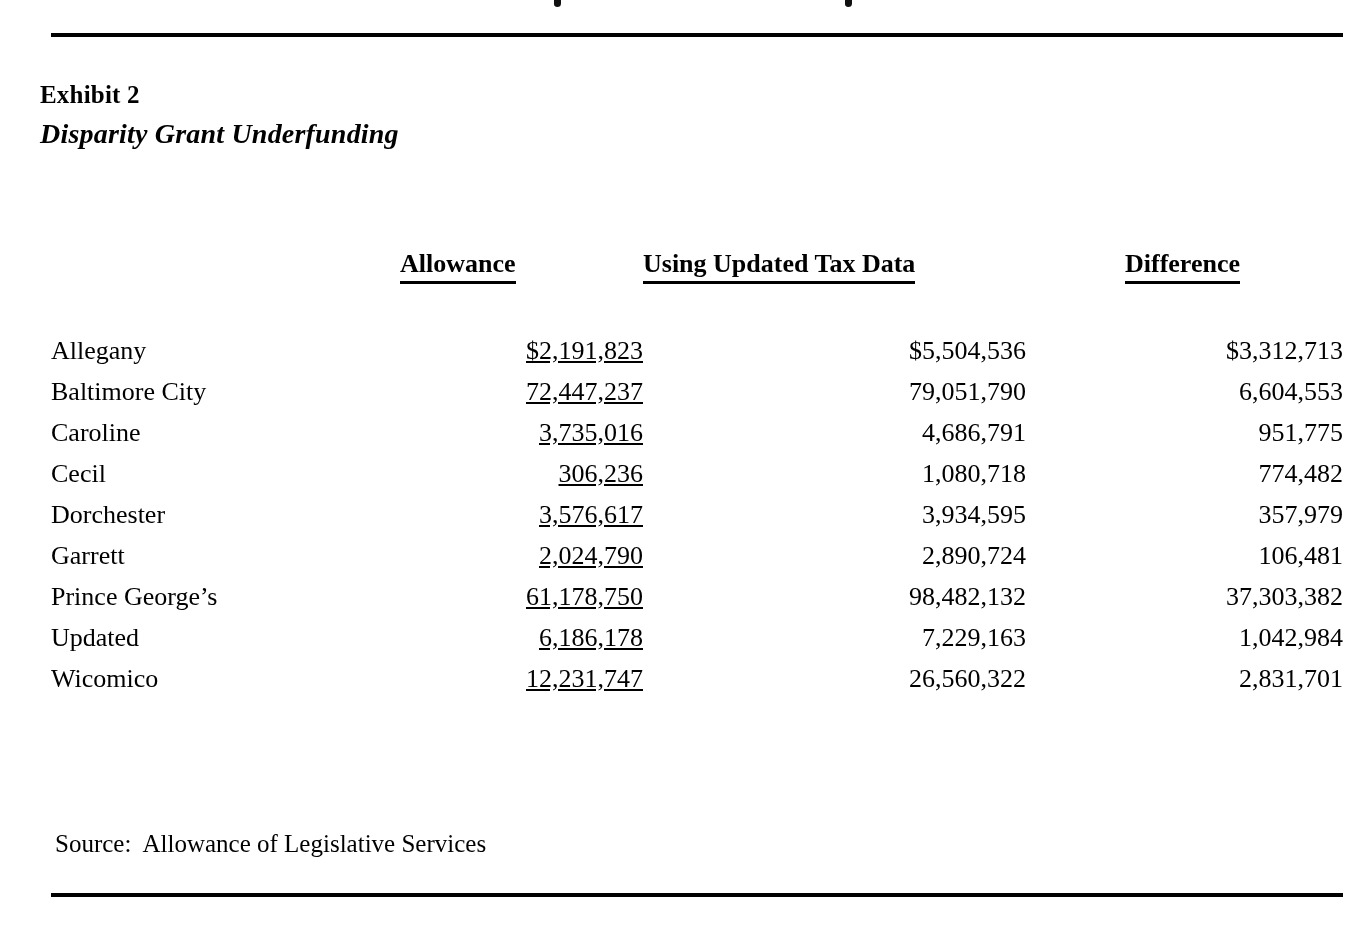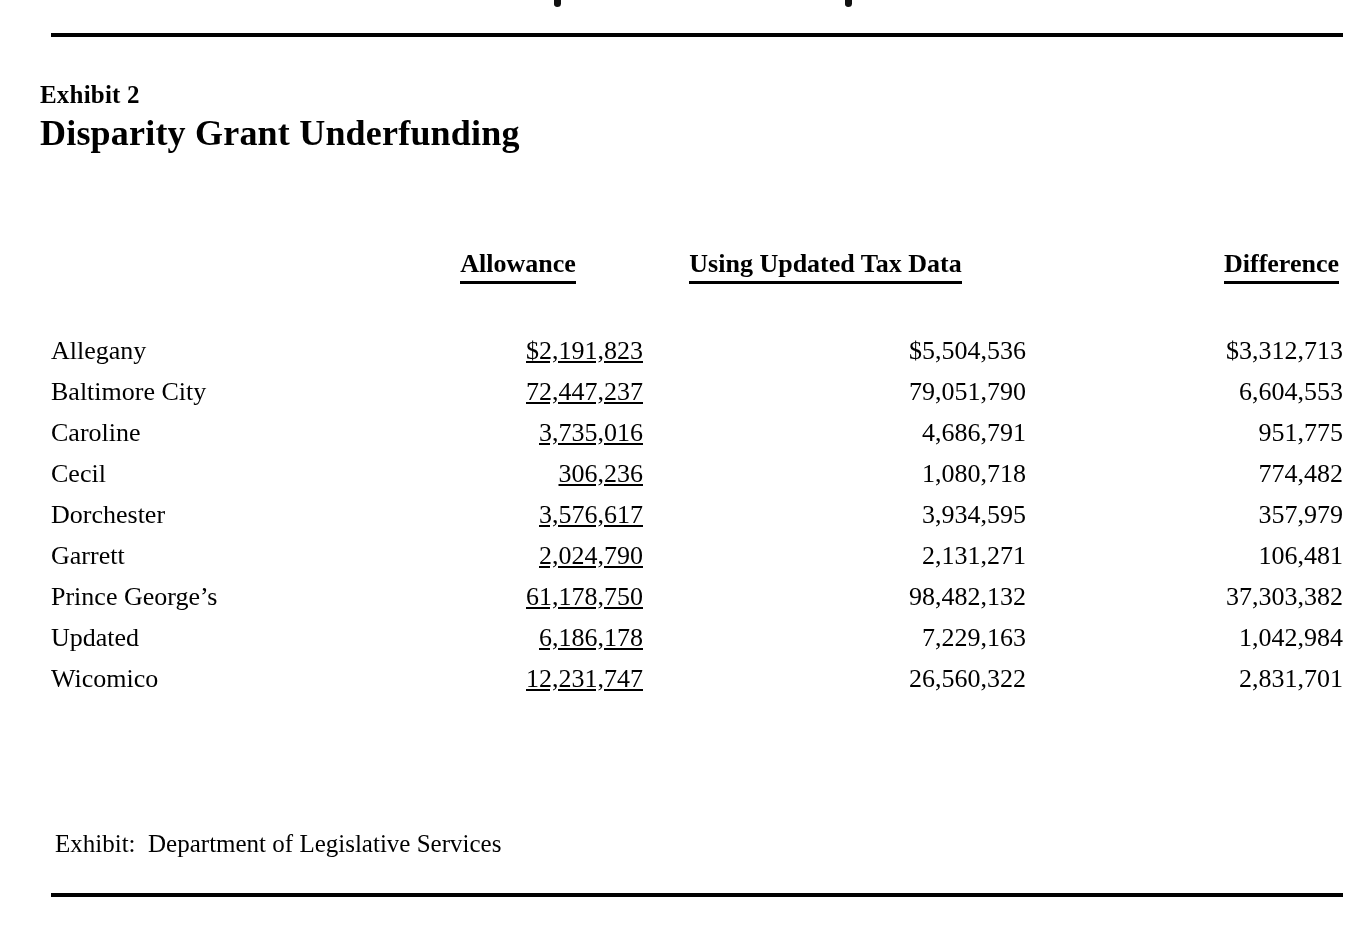--- a/index.html
+++ b/index.html
@@ -51,23 +51,24 @@
     left: 40px;
     width: 1292px;
     font-weight: bold;
   }
   .heading .exhibit-no {
     font-size: 25px;
     line-height: 34px;
     letter-spacing: .2px;
   }
   .heading .exhibit-title {
-    font-size: 36px;
+    font-size: 28px;
     line-height: 43px;
     letter-spacing: .2px;
+    font-style: italic;
   }
   .heading .exhibit-sub {
     font-size: 25px;
     line-height: 34px;
     letter-spacing: .2px;
   }
 
   
   .table-wrap {
     position: absolute;
@@ -100,23 +101,23 @@
     height: 48px;
     padding-bottom: 2px;
   }
   table.grant thead th .hd {
     display: inline-block;
     border-bottom: 3px solid #000;
     padding-bottom: 2px;
     line-height: 30px;
   }
   table.grant thead th.h-name  { text-align: left; }
-  table.grant thead th.h-allow { text-align: center; padding-right: 7px; }
-  table.grant thead th.h-tax   { text-align: center; padding-right: 18px; }
-  table.grant thead th.h-diff  { text-align: right; padding-right: 4px; }
+  table.grant thead th.h-allow { text-align: left; padding-right: 7px; }
+  table.grant thead th.h-tax   { text-align: left; padding-right: 18px; }
+  table.grant thead th.h-diff  { text-align: center; padding-right: 4px; }
 
   table.grant tbody tr.data-row td,
   table.grant tbody tr.total-row td {
     height: 41px;
     line-height: 41px;
     font-size: 26px;
   }
   table.grant tbody tr.first-data td { padding-top: 44px; }
 
   td.cell-name  { text-align: left;  padding-left: 19px; margin-left: 15px; }
@@ -195,21 +196,21 @@
       </tr>
       <tr class="data-row">
         <td class="cell-name">Dorchester</td>
         <td class="cell-num cell-allow">3,576,617</td>
         <td class="cell-num cell-tax">3,934,595</td>
         <td class="cell-num cell-diff">357,979</td>
       </tr>
       <tr class="data-row">
         <td class="cell-name">Garrett</td>
         <td class="cell-num cell-allow">2,024,790</td>
-        <td class="cell-num cell-tax">2,131,271</td>
+        <td class="cell-num cell-tax">2,890,724</td>
         <td class="cell-num cell-diff">106,481</td>
       </tr>
       <tr class="data-row">
         <td class="cell-name">Prince George’s</td>
         <td class="cell-num cell-allow">61,178,750</td>
         <td class="cell-num cell-tax">98,482,132</td>
         <td class="cell-num cell-diff">37,303,382</td>
       </tr>
       <tr class="data-row">
         <td class="cell-name">Updated</td>
@@ -220,15 +221,15 @@
       <tr class="data-row">
         <td class="cell-name">Wicomico</td>
         <td class="cell-num cell-allow">12,231,747</td>
         <td class="cell-num cell-tax">26,560,322</td>
         <td class="cell-num cell-diff">2,831,701</td>
       </tr>
     </tbody>
   </table>
 </div>
 
-<div class="source">Exhibit:  Department of Legislative Services</div>
+<div class="source">Source:  Allowance of Legislative Services</div>
 
 <div class="rule bottom"></div>
 
 </body></html>

